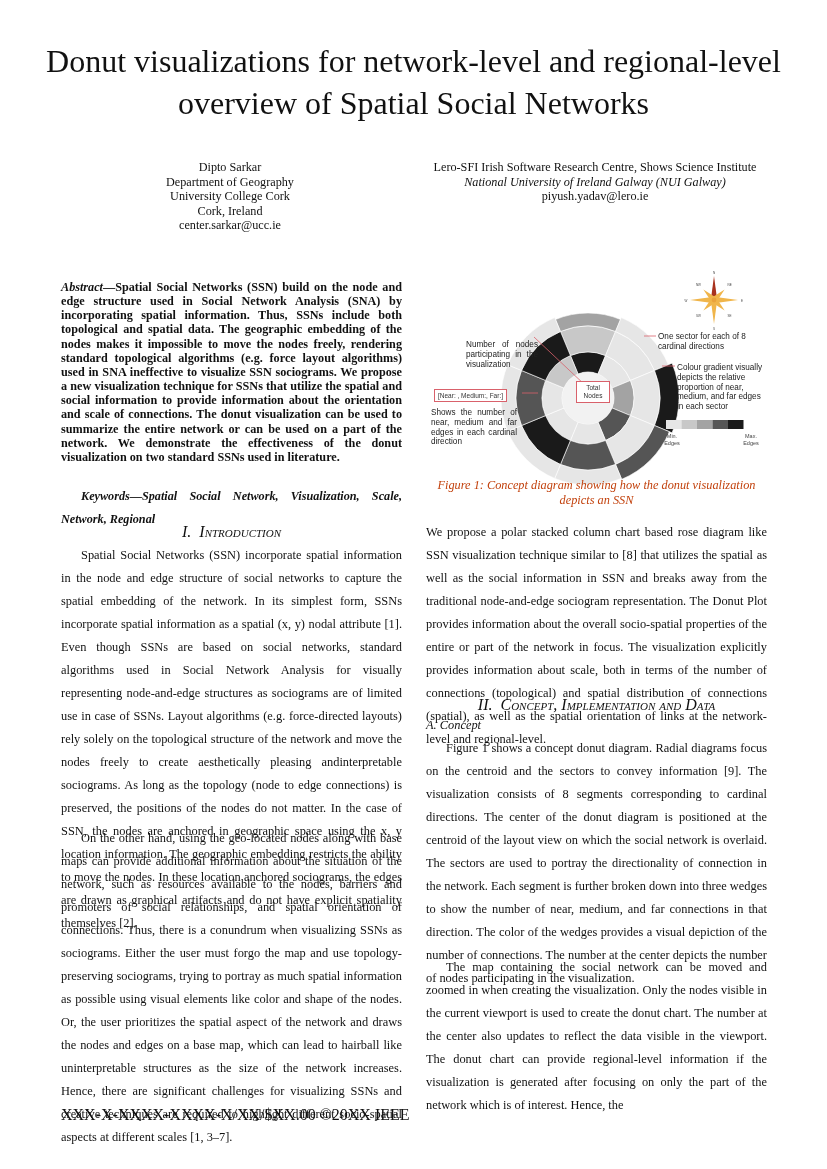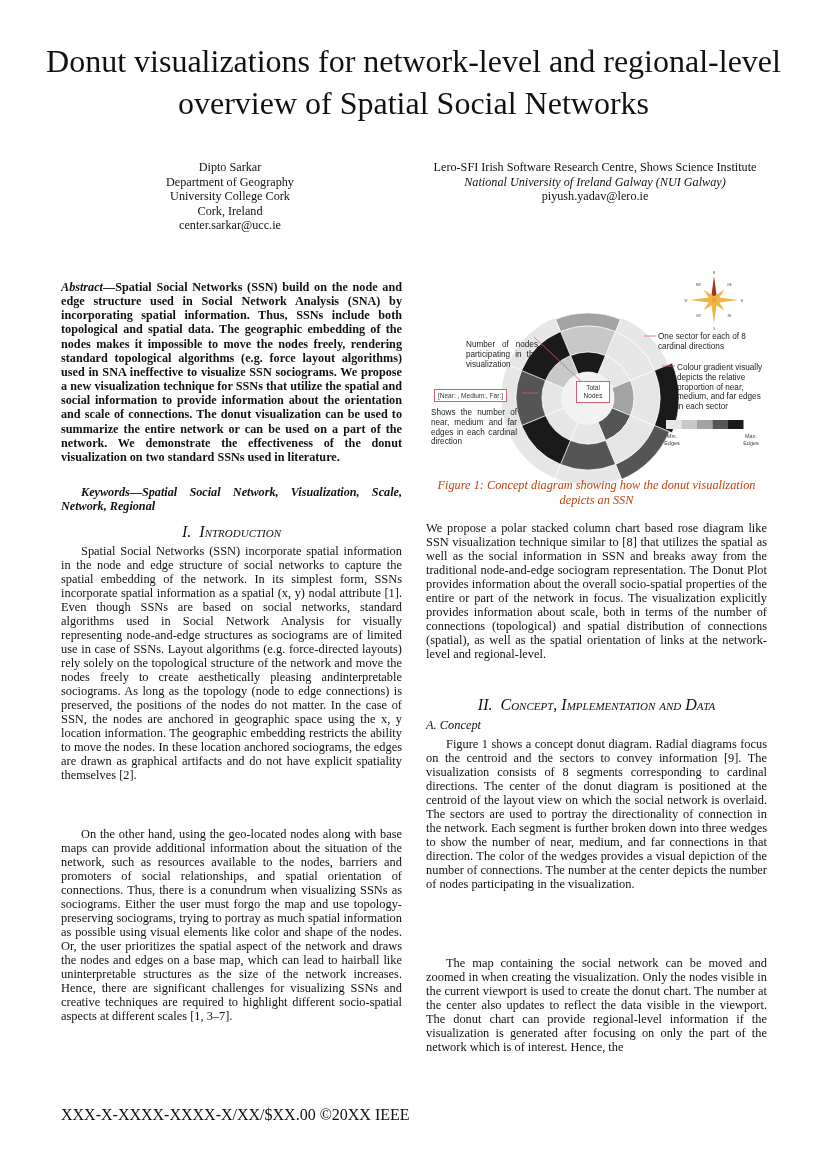--- a/index.html
+++ b/index.html
@@ -2,21 +2,21 @@
 <html><head>
 <meta charset="utf-8">
 <style>
   html, body { margin:0; padding:0; background:#fff; }
   body { width:827px; height:1169px; position:relative; overflow:hidden; font-family:"Liberation Serif", serif; color:#111; }
   .title { position:absolute; left:40px; top:40px; width:747px; text-align:center; font-size:32px; line-height:42px; }
   .author { position:absolute; top:160px; text-align:center; font-size:12.2px; line-height:14.6px; }
   .author.a1 { left:110px; width:240px; }
   .author.a2 { left:420px; width:350px; }
   .author .it { font-style:italic; }
-  .col { position:absolute; font-size:12.4px; line-height:14px; text-align:justify; }
+  .col { position:absolute; font-size:12.4px; line-height:23px; text-align:justify; }
   .col.left { left:61px; width:341px; }
   .col.right { left:426px; width:341px; }
   .abstract { top:280px; font-weight:bold; font-size:12.2px; line-height:14.15px; }
   .abstract .lbl { font-style:italic; }
   .keywords { top:485px; font-weight:bold; font-style:italic; font-size:12.2px; text-indent:20px; }
   .sec-head { position:absolute; text-align:center; font-size:16px;font-style:italic; }
   .sc { font-variant:small-caps; }
   .intro-h { left:61px; width:341px; top:523px; }
   .p1 { top:544px; text-indent:20px; }
   .p2 { top:827px; text-indent:20px; }

